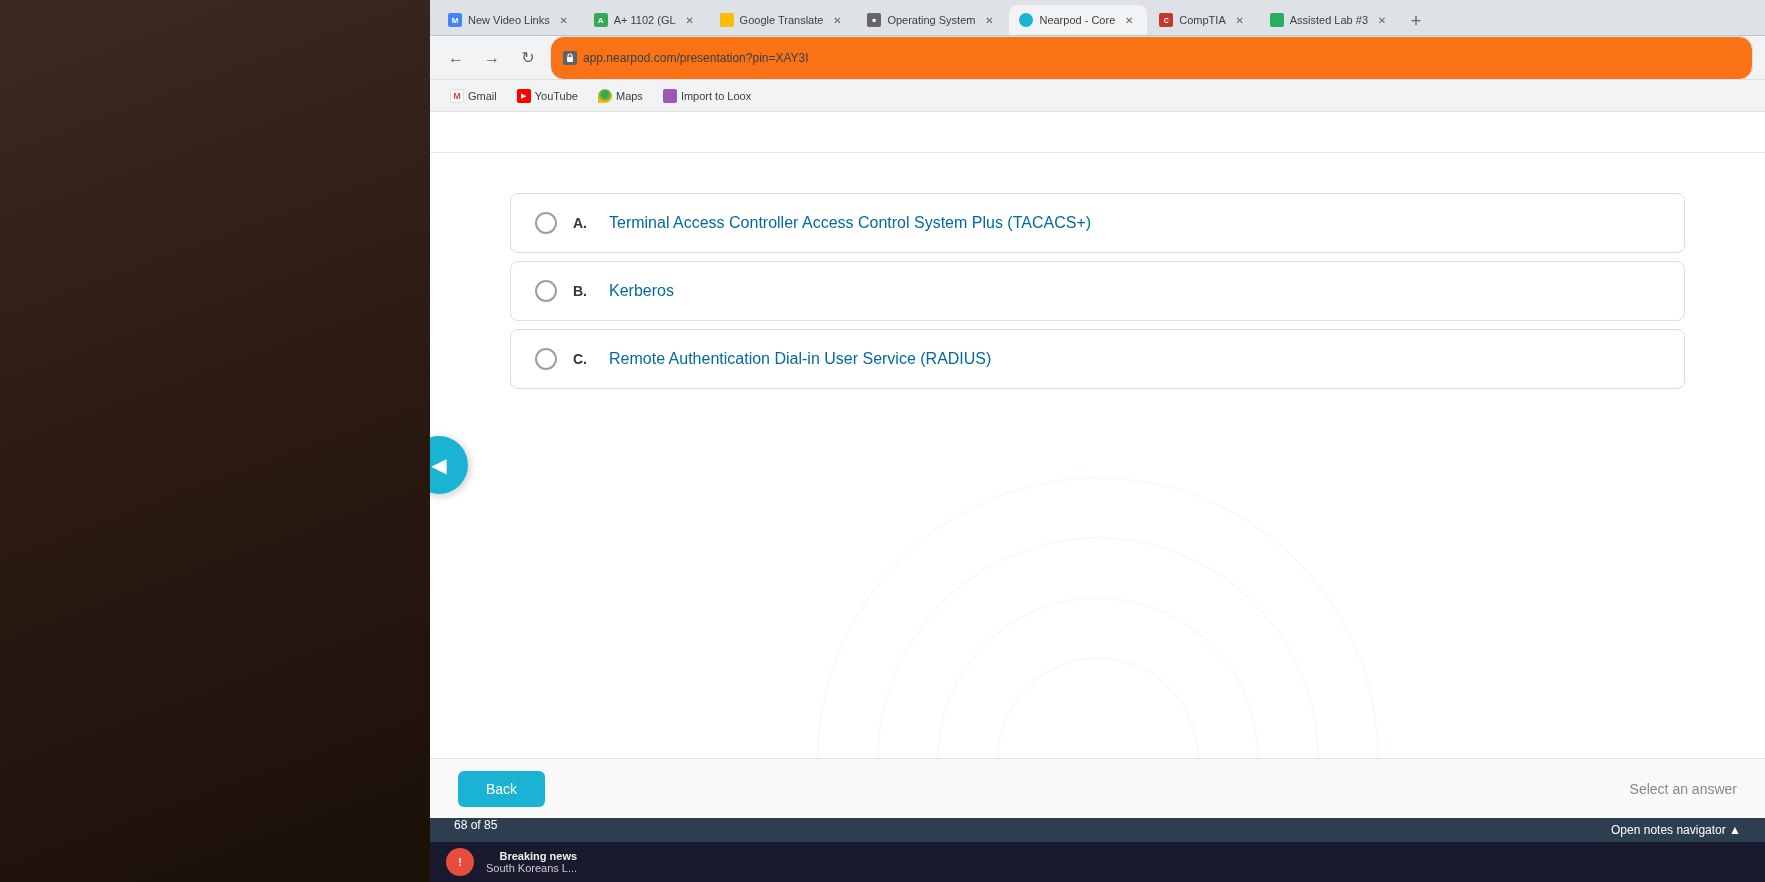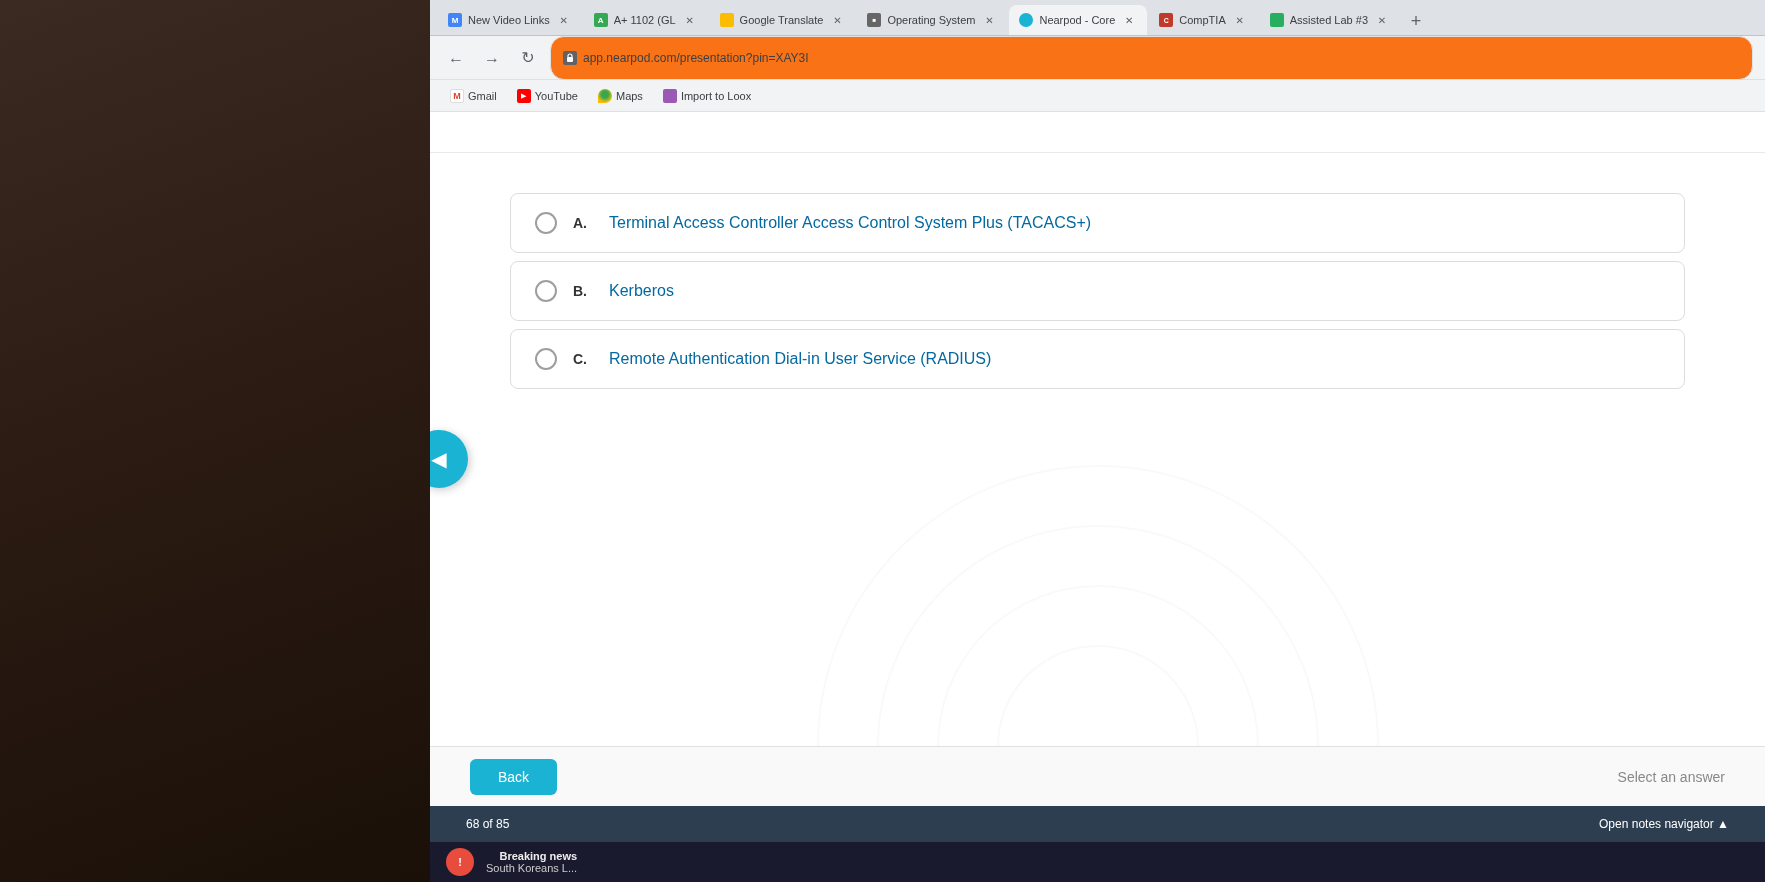--- a/index.html
+++ b/index.html
@@ -283,47 +283,46 @@
     }
 
     
     .bottom-bar {
       height: 60px;
       background: #f9f9f9;
       border-top: 1px solid #e0e0e0;
       display: flex;
       align-items: center;
       justify-content: space-between;
-      padding: 0 40px;
+      padding: 0 28px;
     }
 
     .back-btn {
       background: #1ab3d4;
       color: white;
       border: none;
       border-radius: 6px;
       padding: 10px 28px;
       font-size: 14px;
       font-weight: 500;
       cursor: pointer;
     }
 
     .select-answer-text {
       font-size: 14px;
       color: #888;
     }
 
     
     .footer-bar {
-      height: 36px;
+      height: 24px;
       background: #2c3e50;
       display: flex;
-      align-items: center;
       justify-content: space-between;
-      padding: 0 36px;
+      padding: 0 24px;
     }
 
     .footer-count {
       color: white;
       font-size: 12px;
     }
 
     .footer-notes {
       color: white;
       font-size: 12px;

